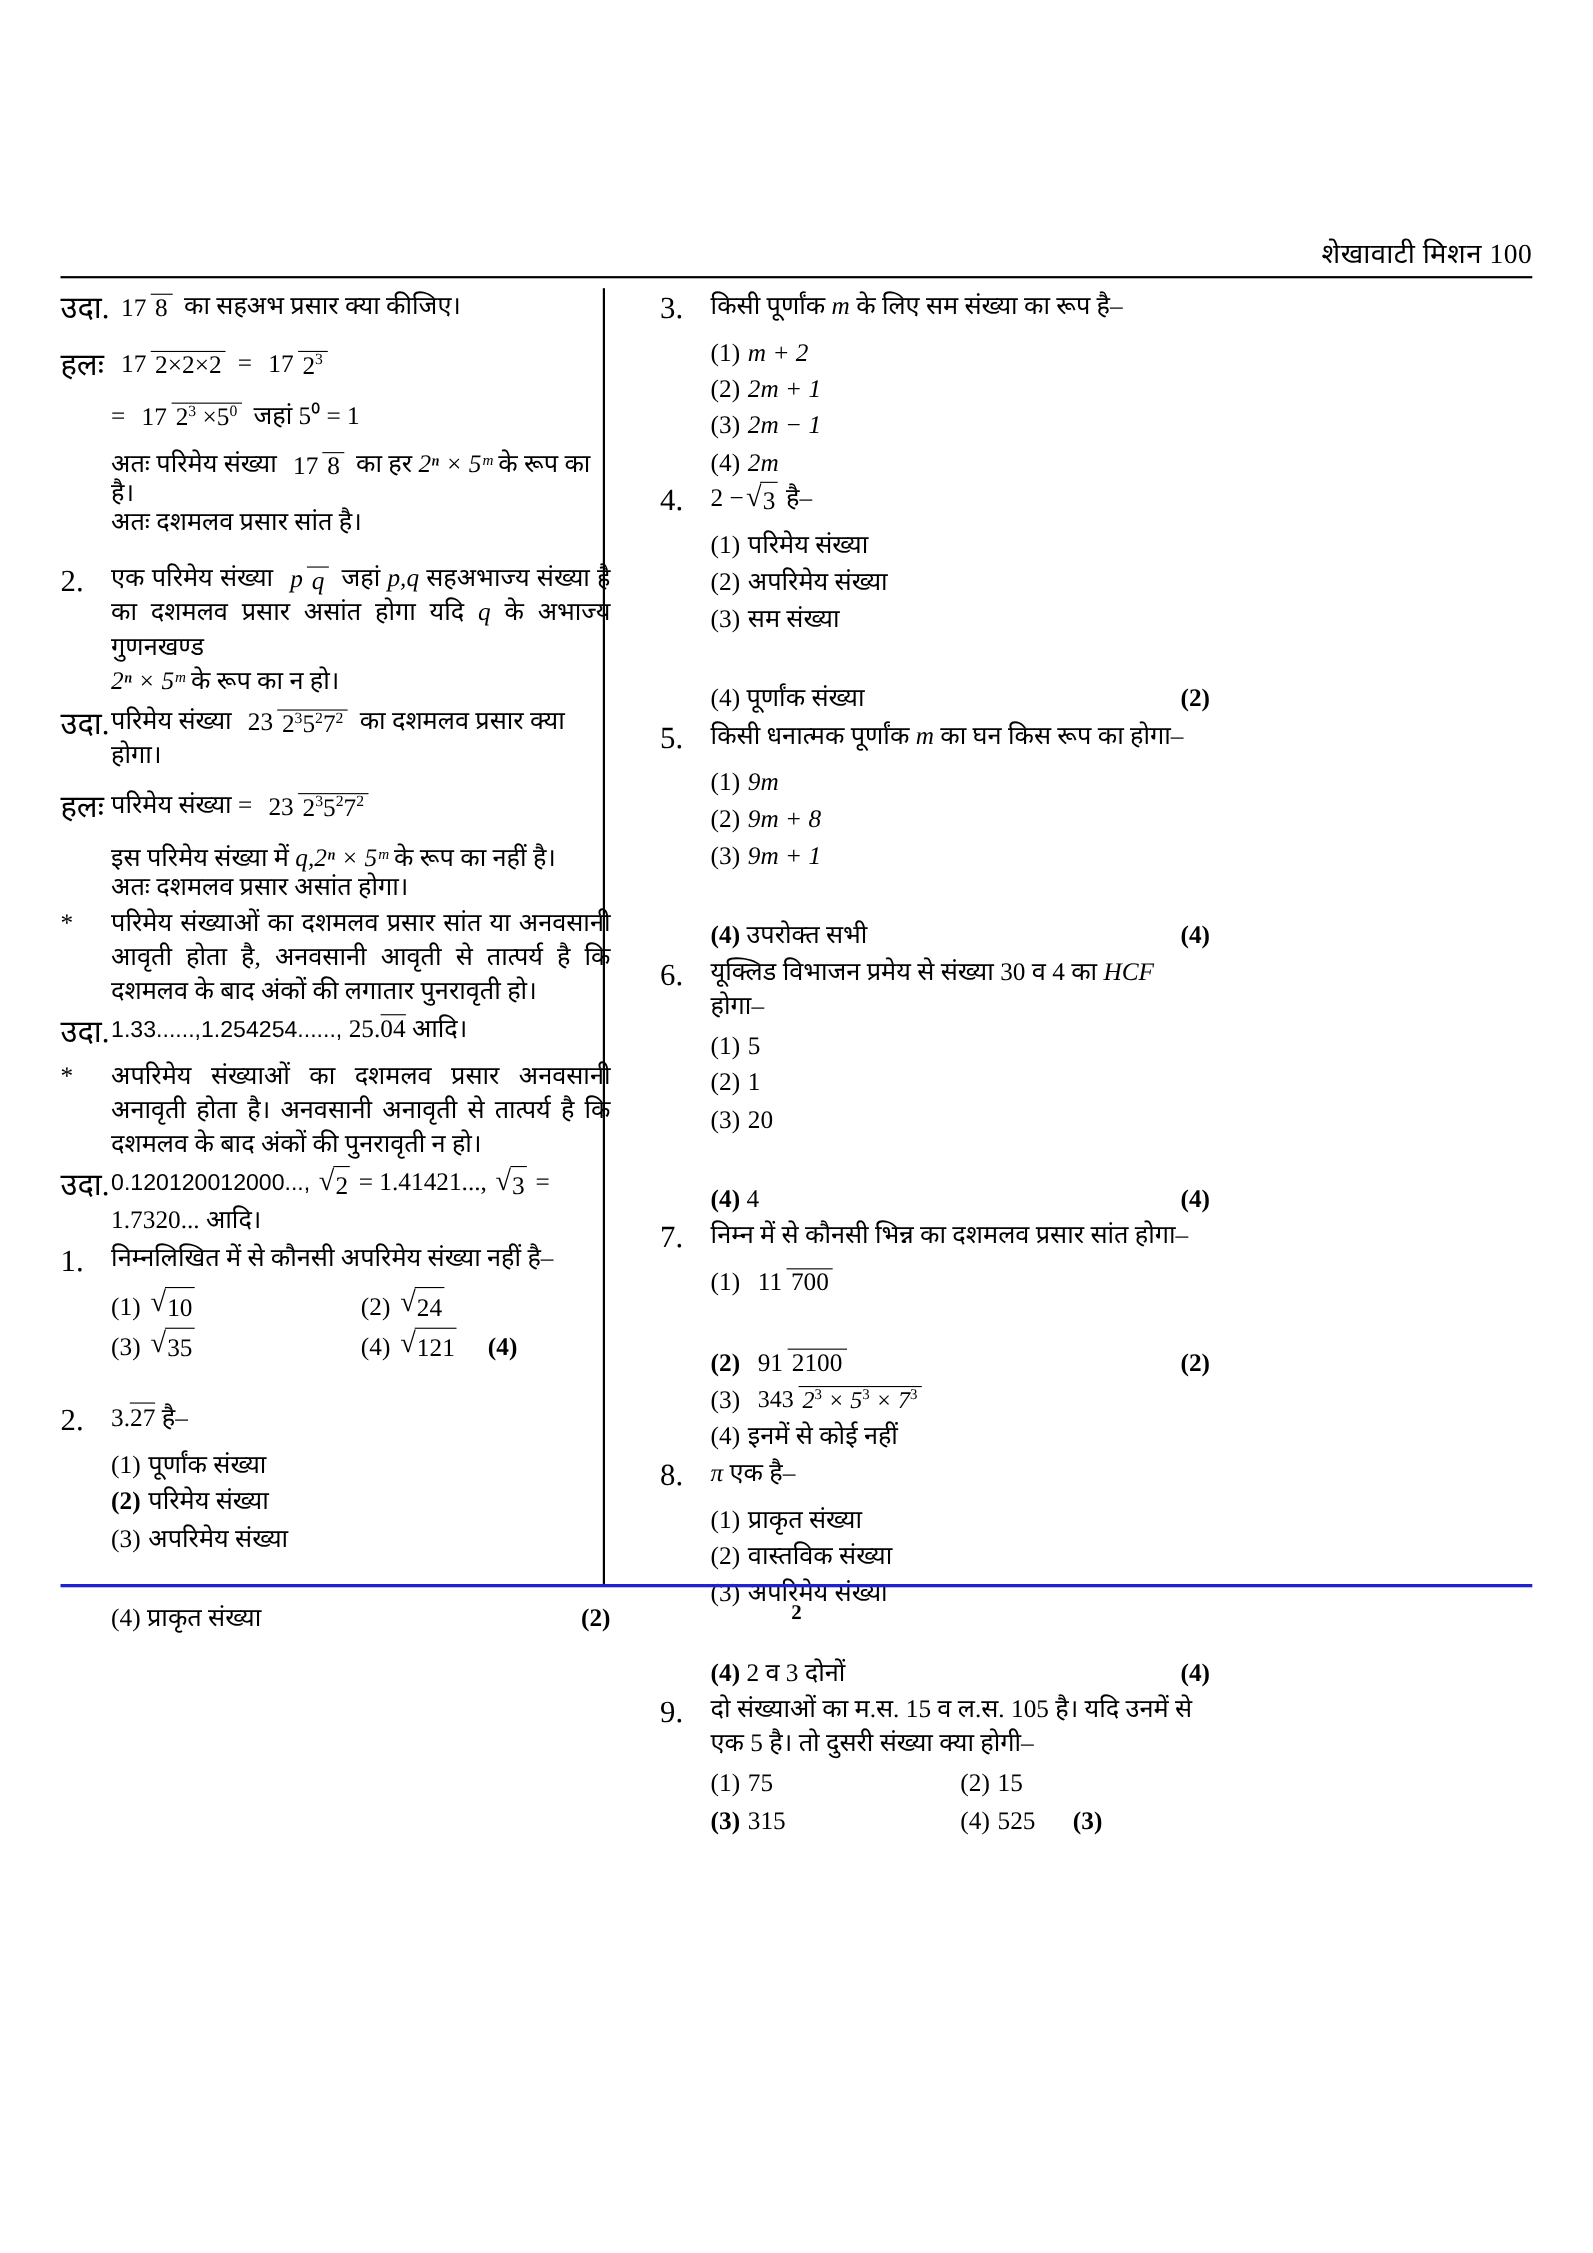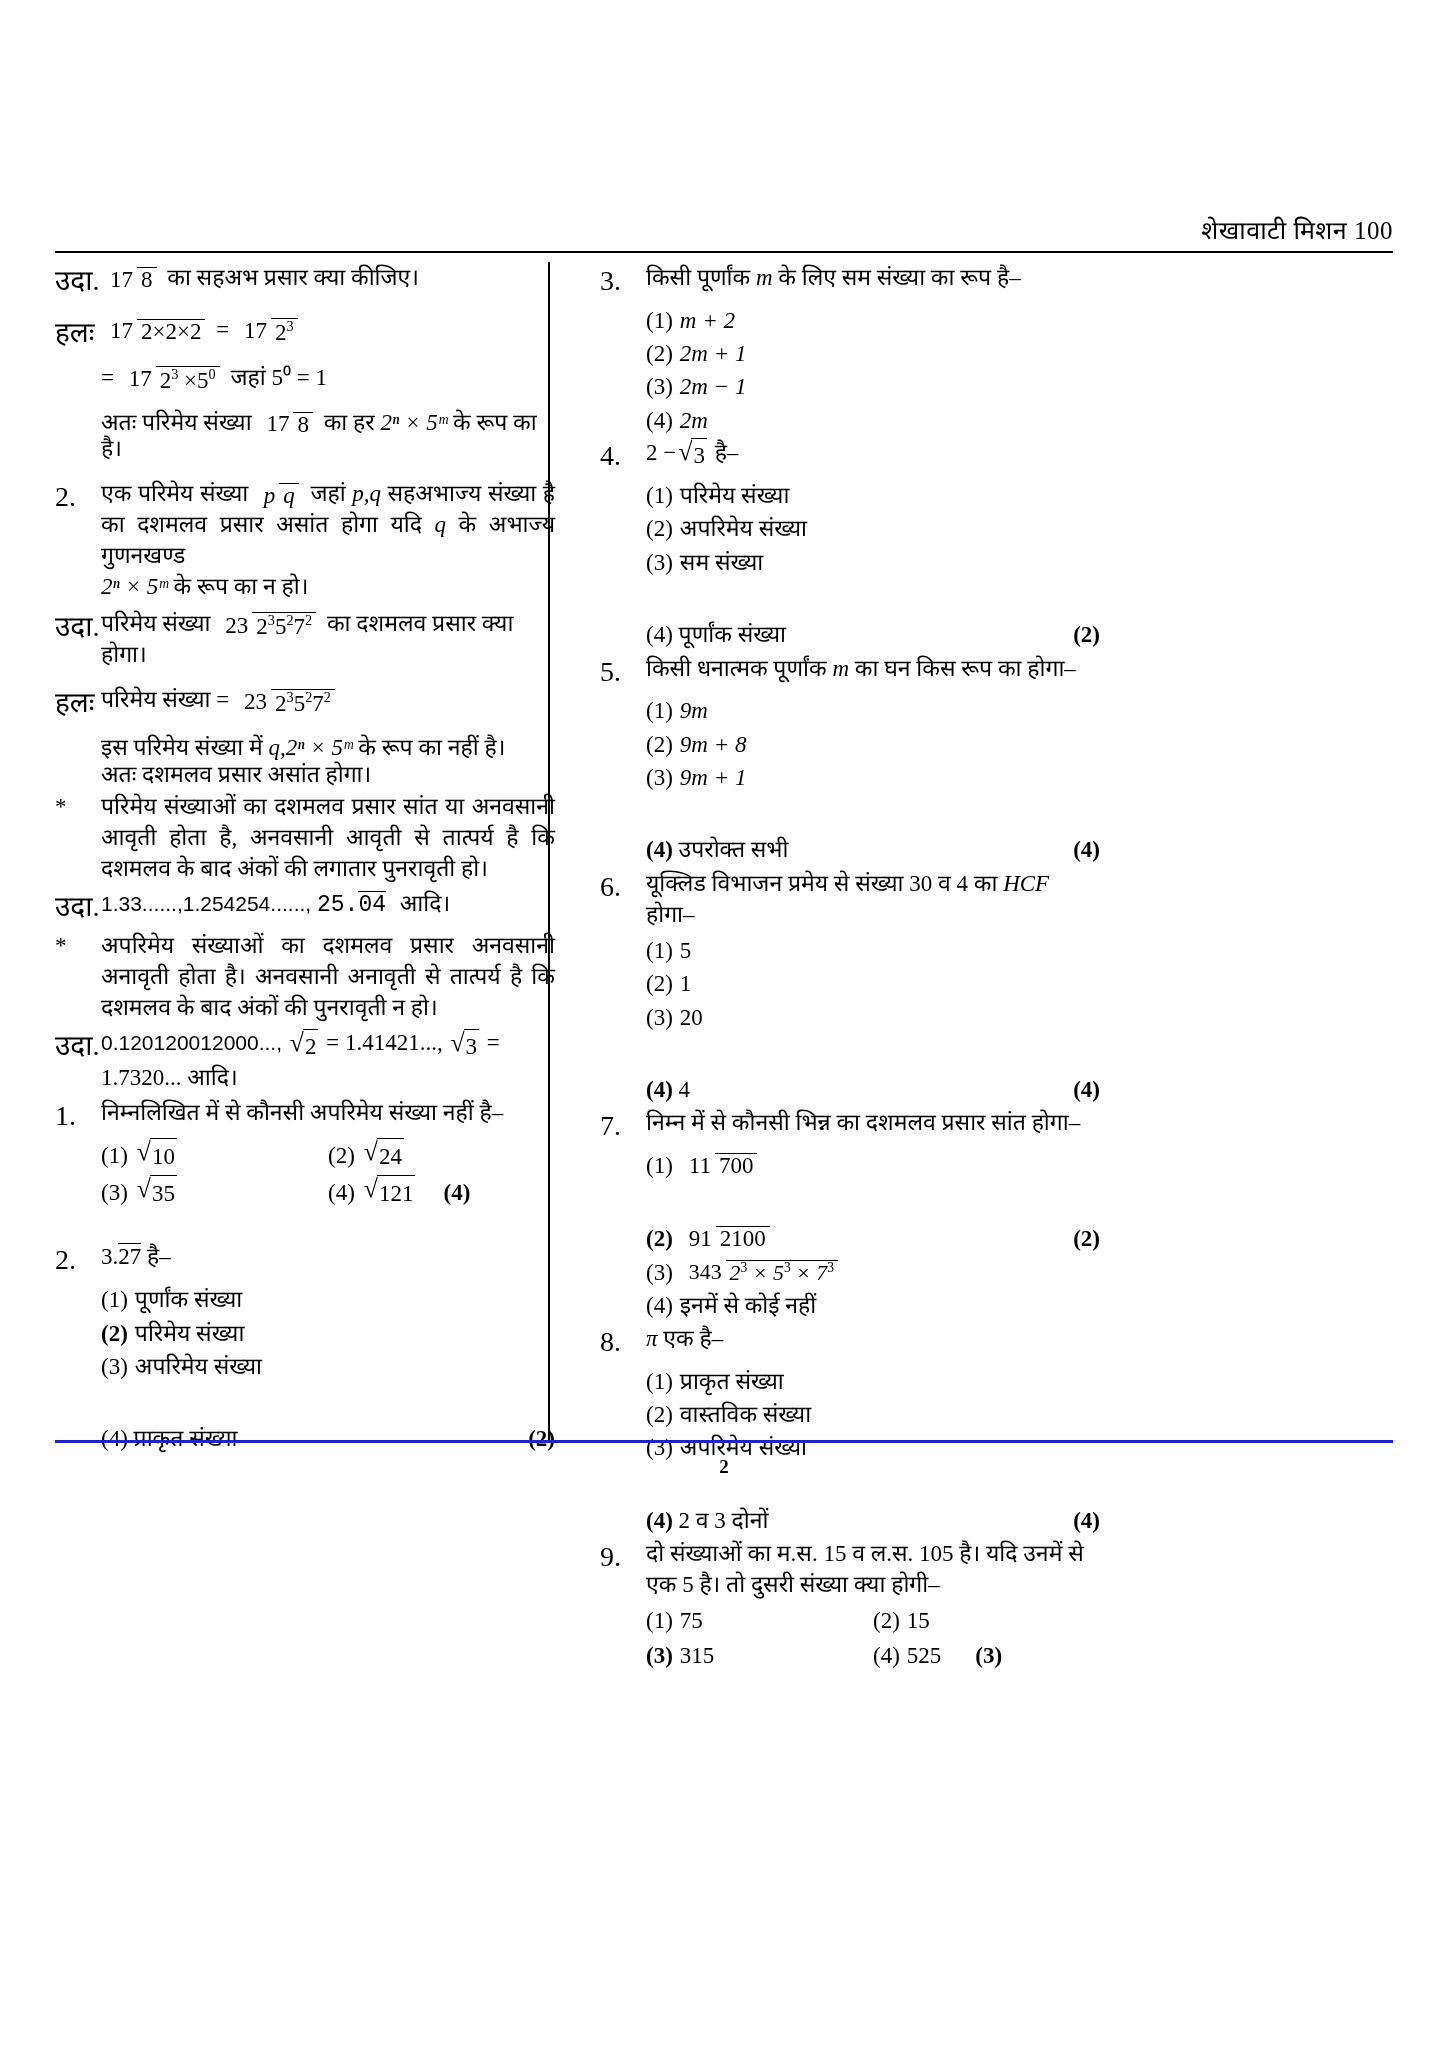--- a/index.html
+++ b/index.html
@@ -221,20 +221,21 @@
       <span>अतः परिमेय संख्या</span>
       <span class="frac">
         <span class="num">17</span>
         <span class="den">8</span>
       </span>
       <span>का हर</span>
       <span class="mi">2ⁿ × 5ᵐ</span>
       <span>के रूप का है।</span>
     </div>
 
+    <div class="eqn line">अतः दशमलव प्रसार सांत है।</div>
 
     <div class="gap-m"></div>
 
     <div class="row">
       <div class="marker">2.</div>
       <div class="body">
         <span>एक परिमेय संख्या</span>
         <span class="frac">
           <span class="num mi">p</span>
           <span class="den mi">q</span>
@@ -291,21 +292,21 @@
 
     <div class="row">
       <div class="marker star">*</div>
       <div class="body">परिमेय संख्याओं का दशमलव प्रसार सांत या अनवसानी आवृती होता है, अनवसानी आवृती से तात्पर्य है कि दशमलव के बाद अंकों की लगातार पुनरावृती हो।</div>
     </div>
 
     <div class="row">
       <div class="marker">उदा.</div>
       <div class="body nj" style="font-family:'Liberation Sans',sans-serif;font-size:21px;">
         <span>1.33......,1.254254......,</span>
-        <span style="font-family:Liberation Mono, monospace;font-size:23px;">
+        <span style="font-family:Liberation Serif, serif;font-size:23px;">
           <span>25.</span><span class="ovl">04</span>
         </span>
         <span style="font-family:'Liberation Serif',serif;font-size:23px;">आदि।</span>
       </div>
     </div>
 
     <div class="row">
       <div class="marker star">*</div>
       <div class="body">अपरिमेय संख्याओं का दशमलव प्रसार अनवसानी अनावृती होता है। अनवसानी अनावृती से तात्पर्य है कि दशमलव के बाद अंकों की पुनरावृती न हो।</div>
     </div>

